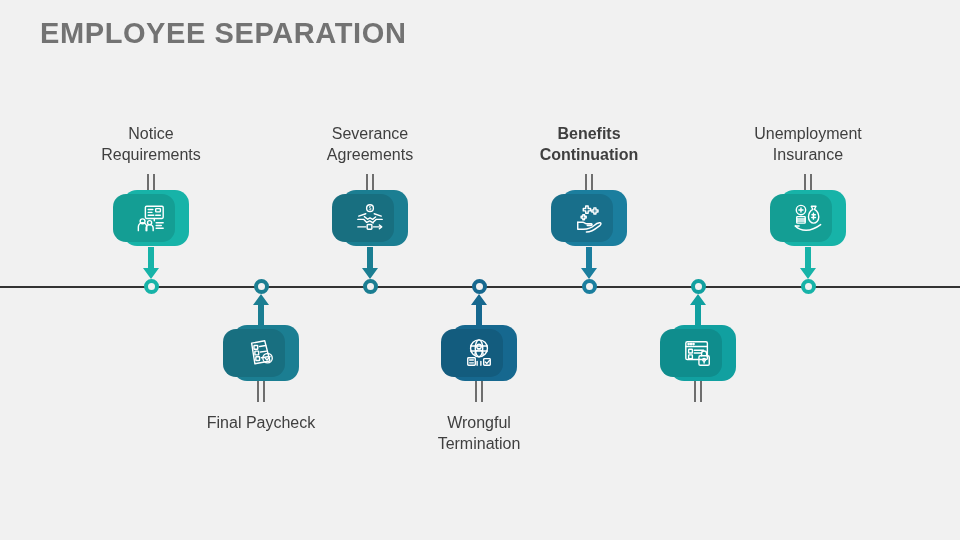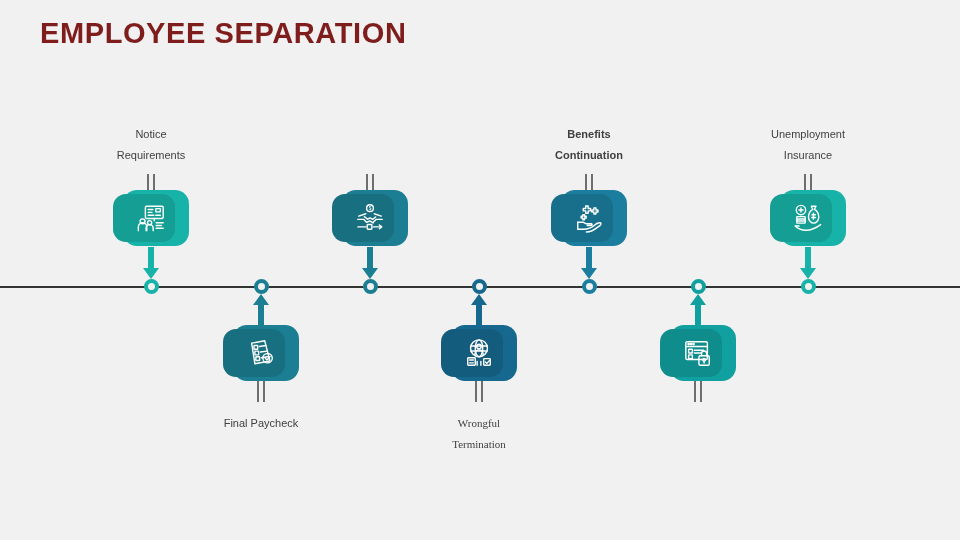--- a/index.html
+++ b/index.html
@@ -19,21 +19,21 @@
   #header {
     position: absolute;
     left: 40px;
     top: 18px;
     width: 700px;
   }
   #page-title {
     font-size: 29px;
     font-weight: bold;
     letter-spacing: 0.6px;
-    color: #7f1d1d;
+    color: #737373;
     line-height: 1.1;
     margin: 0 0 10px 0;
     white-space: nowrap;
   }
   #page-subtitle {
     font-size: 17.5px;
     font-weight: normal;
     color: #4a4a4a;
     line-height: 1.1;
     margin: 0;
@@ -73,21 +73,21 @@
     height: 540px;
     pointer-events: none;
   }
   .node > * { pointer-events: auto; }
 
   .node-label {
     position: absolute;
     width: 180px;
     left: 0;
     text-align: center;
-    font-size: 11px;
+    font-size: 16px;
     line-height: 20.5px;
     color: #3f3f3f;
     white-space: pre-line;
   }
   .node.top .node-label { top: 124px; }
   .node.bottom .node-label { top: 413px; }
 
   
   .stem {
     position: absolute;
@@ -238,20 +238,22 @@
         </div>
       </div>
       <div class="arrow">
         <svg viewBox="0 0 18 32">
           <path d="M9 0 L17 11 L12 11 L12 32 L6 32 L6 11 L1 11 Z" fill="#1b7e92"></path>
         </svg>
       </div>
     </div>
     <div class="node-marker" style="left: 370px; border-color: rgb(27, 126, 146);"></div>
     <div class="node top" style="left: 370px;">
+      <div class="node-label">Severance
+Agreements</div>
       <div class="stem">
         <span class="l"></span>
         <span class="r"></span>
       </div>
       <div class="tile-wrap">
         <div class="tile-back" style="background: rgb(27, 126, 146);"></div>
         <div class="tile-front" style="background: rgb(27, 126, 146);"></div>
         <div class="tile-glyph">
           <svg viewBox="0 0 32 32">
     <g fill="none" stroke="#ffffff" stroke-width="1.5" stroke-linecap="round" stroke-linejoin="round">
@@ -270,21 +272,21 @@
   </svg>
         </div>
       </div>
       <div class="arrow">
         <svg viewBox="0 0 18 32">
           <path d="M9 32 L17 21 L12 21 L12 0 L6 0 L6 21 L1 21 Z" fill="#1b7e92"></path>
         </svg>
       </div>
     </div>
     <div class="node-marker" style="left: 479px; border-color: rgb(22, 104, 143);"></div>
-    <div class="node bottom" style="left: 479px; font-family: Liberation Serif, serif;">
+    <div class="node bottom" style="left: 479px;">
       <div class="node-label">Wrongful
 Termination</div>
       <div class="stem">
         <span class="l"></span>
         <span class="r"></span>
       </div>
       <div class="tile-wrap">
         <div class="tile-back" style="background: rgb(22, 104, 143);"></div>
         <div class="tile-front" style="background: rgb(22, 104, 143);"></div>
         <div class="tile-glyph">

